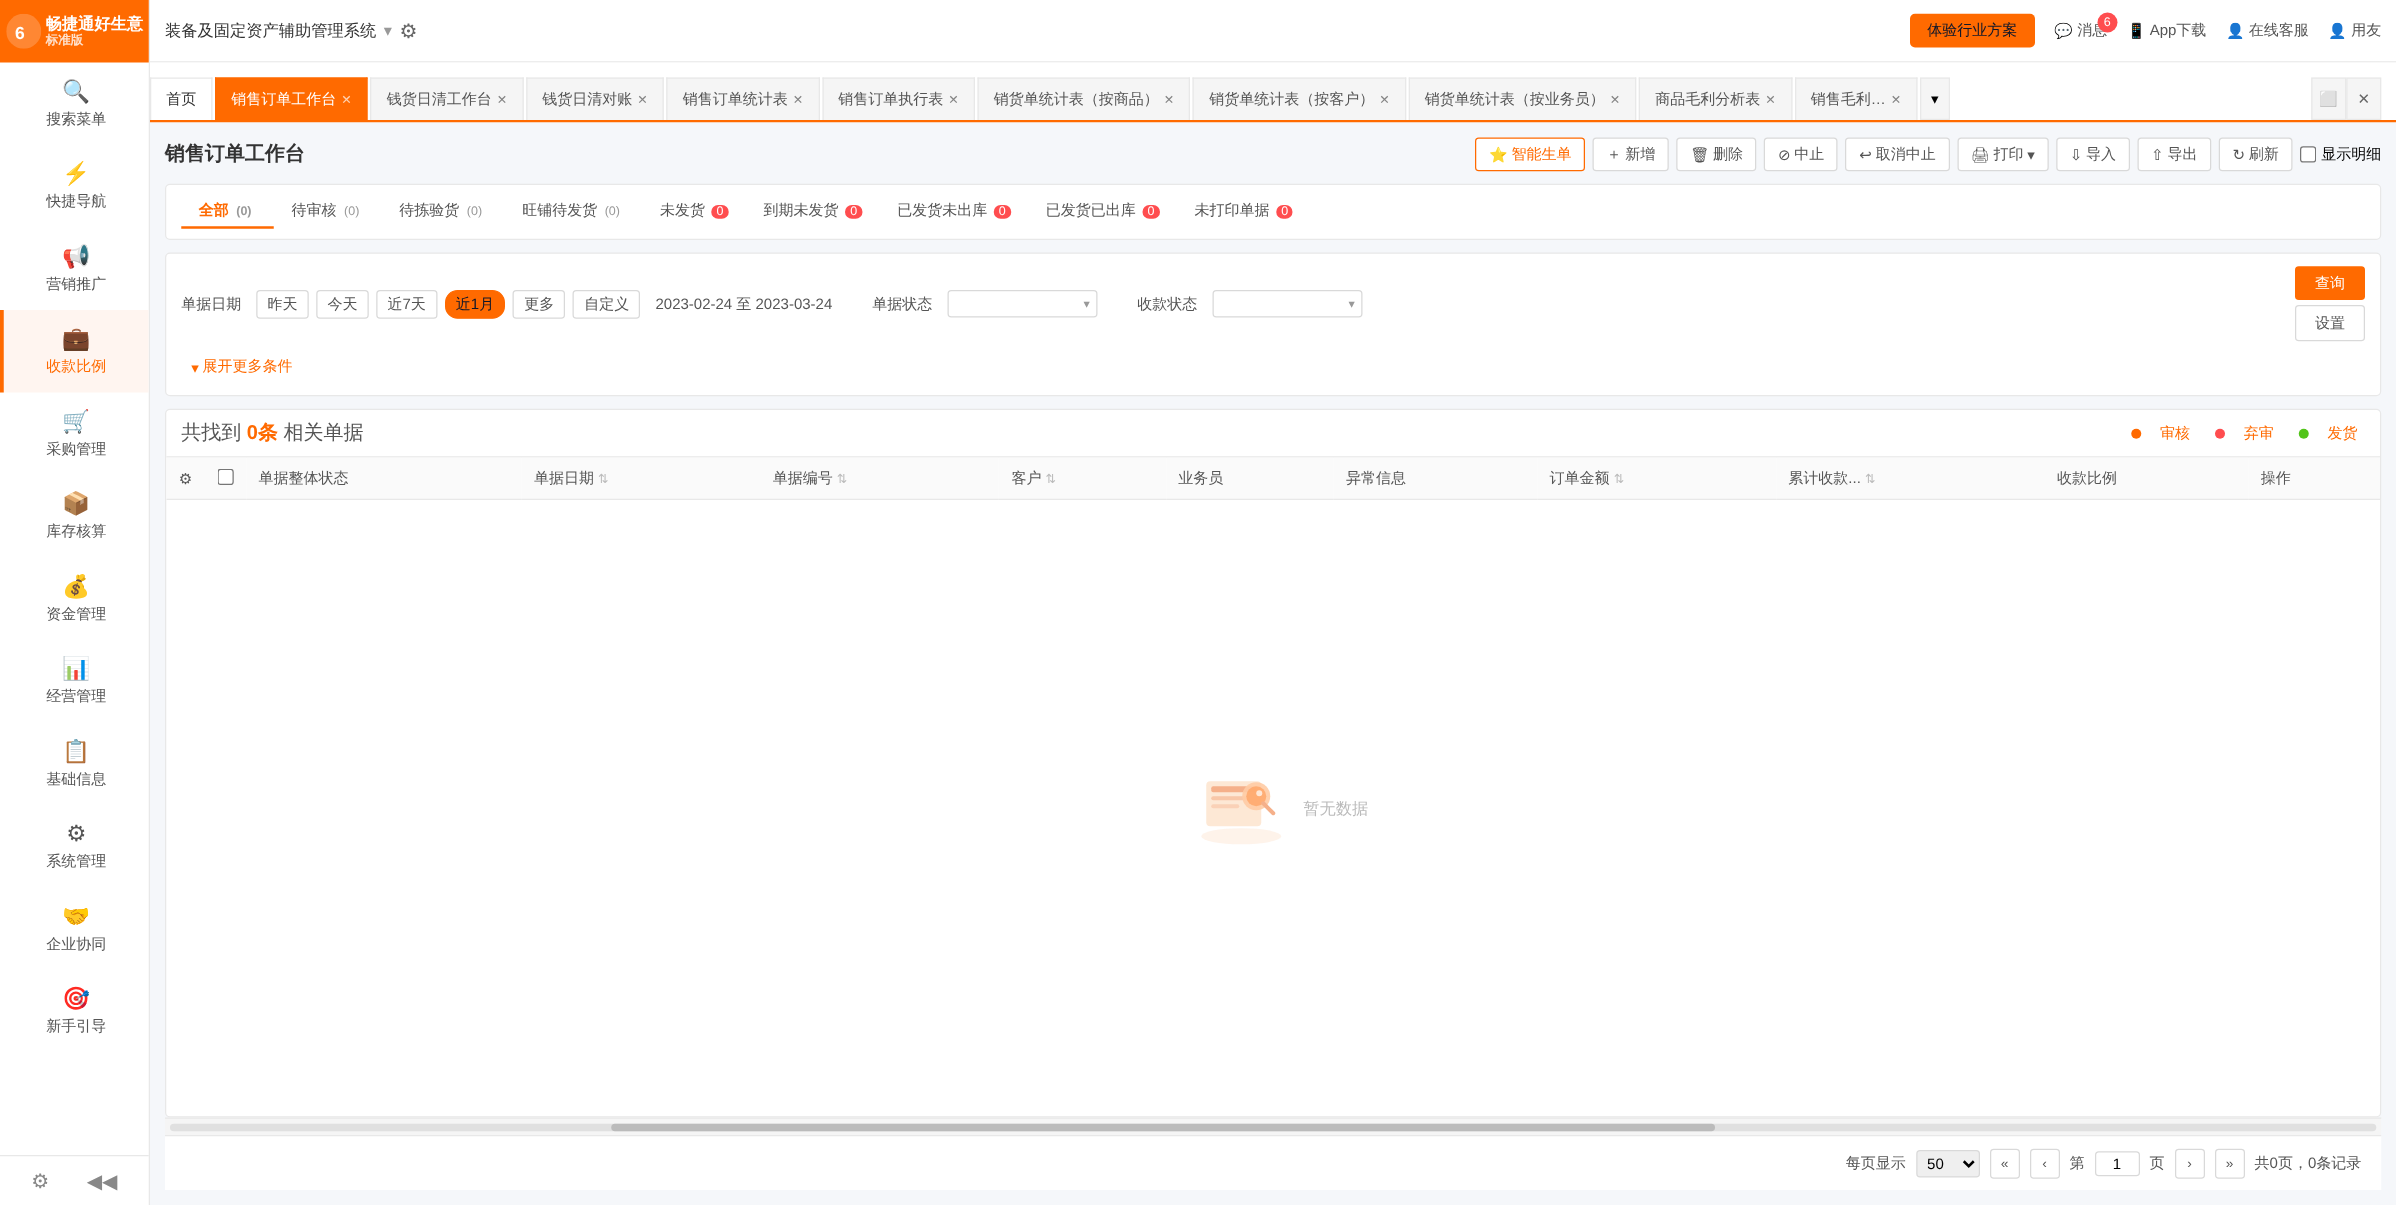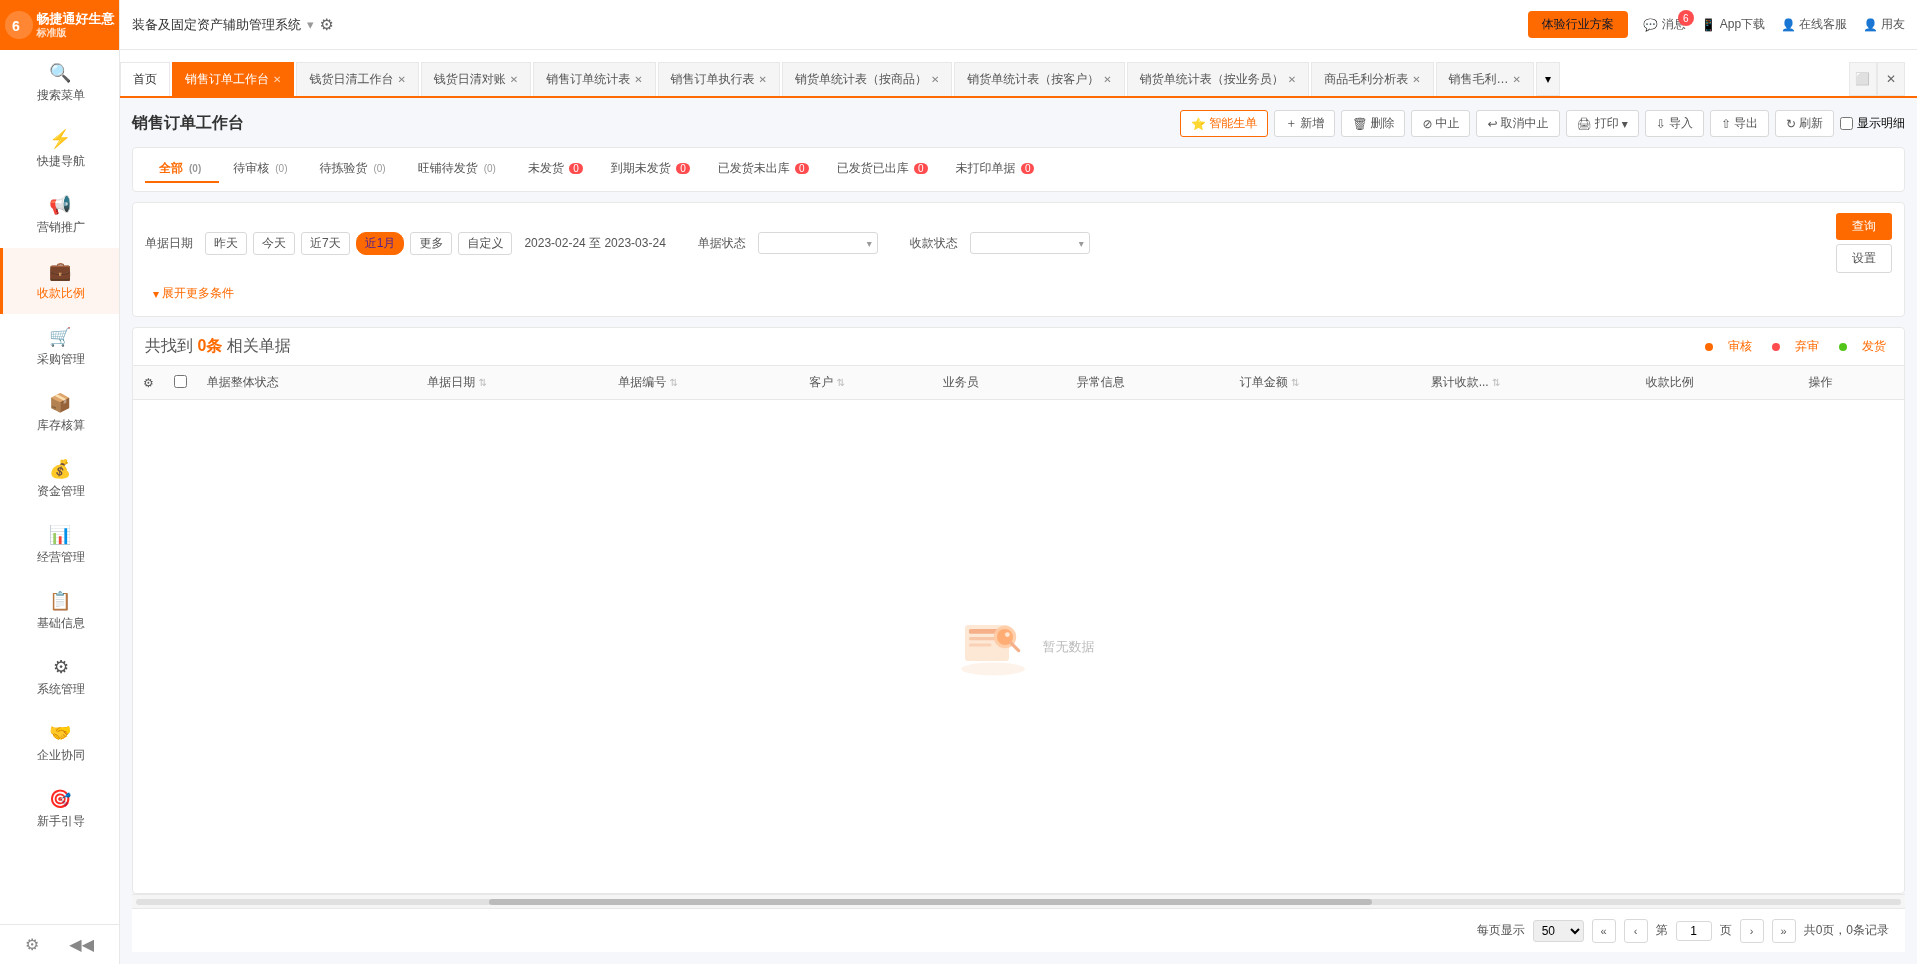--- a/index.html
+++ b/index.html
@@ -286,21 +286,21 @@
       padding: 2px 8px;
       border: 1px solid #d9d9d9;
       background: #fff;
       border-radius: 3px;
       cursor: pointer;
       font-size: 12px;
       color: #555;
     }
     .date-btn.active {
       background: #ff6a00;
-      color: #4c1d95;
+      color: #0f172a;
       border-color: #ff6a00;
       border-radius: 10px;
     }
     .date-range { color: #555; font-size: 12px; }
     .filter-select {
       border: 1px solid #d9d9d9;
       border-radius: 3px;
       padding: 3px 24px 3px 8px;
       font-size: 12px;
       color: #333;

